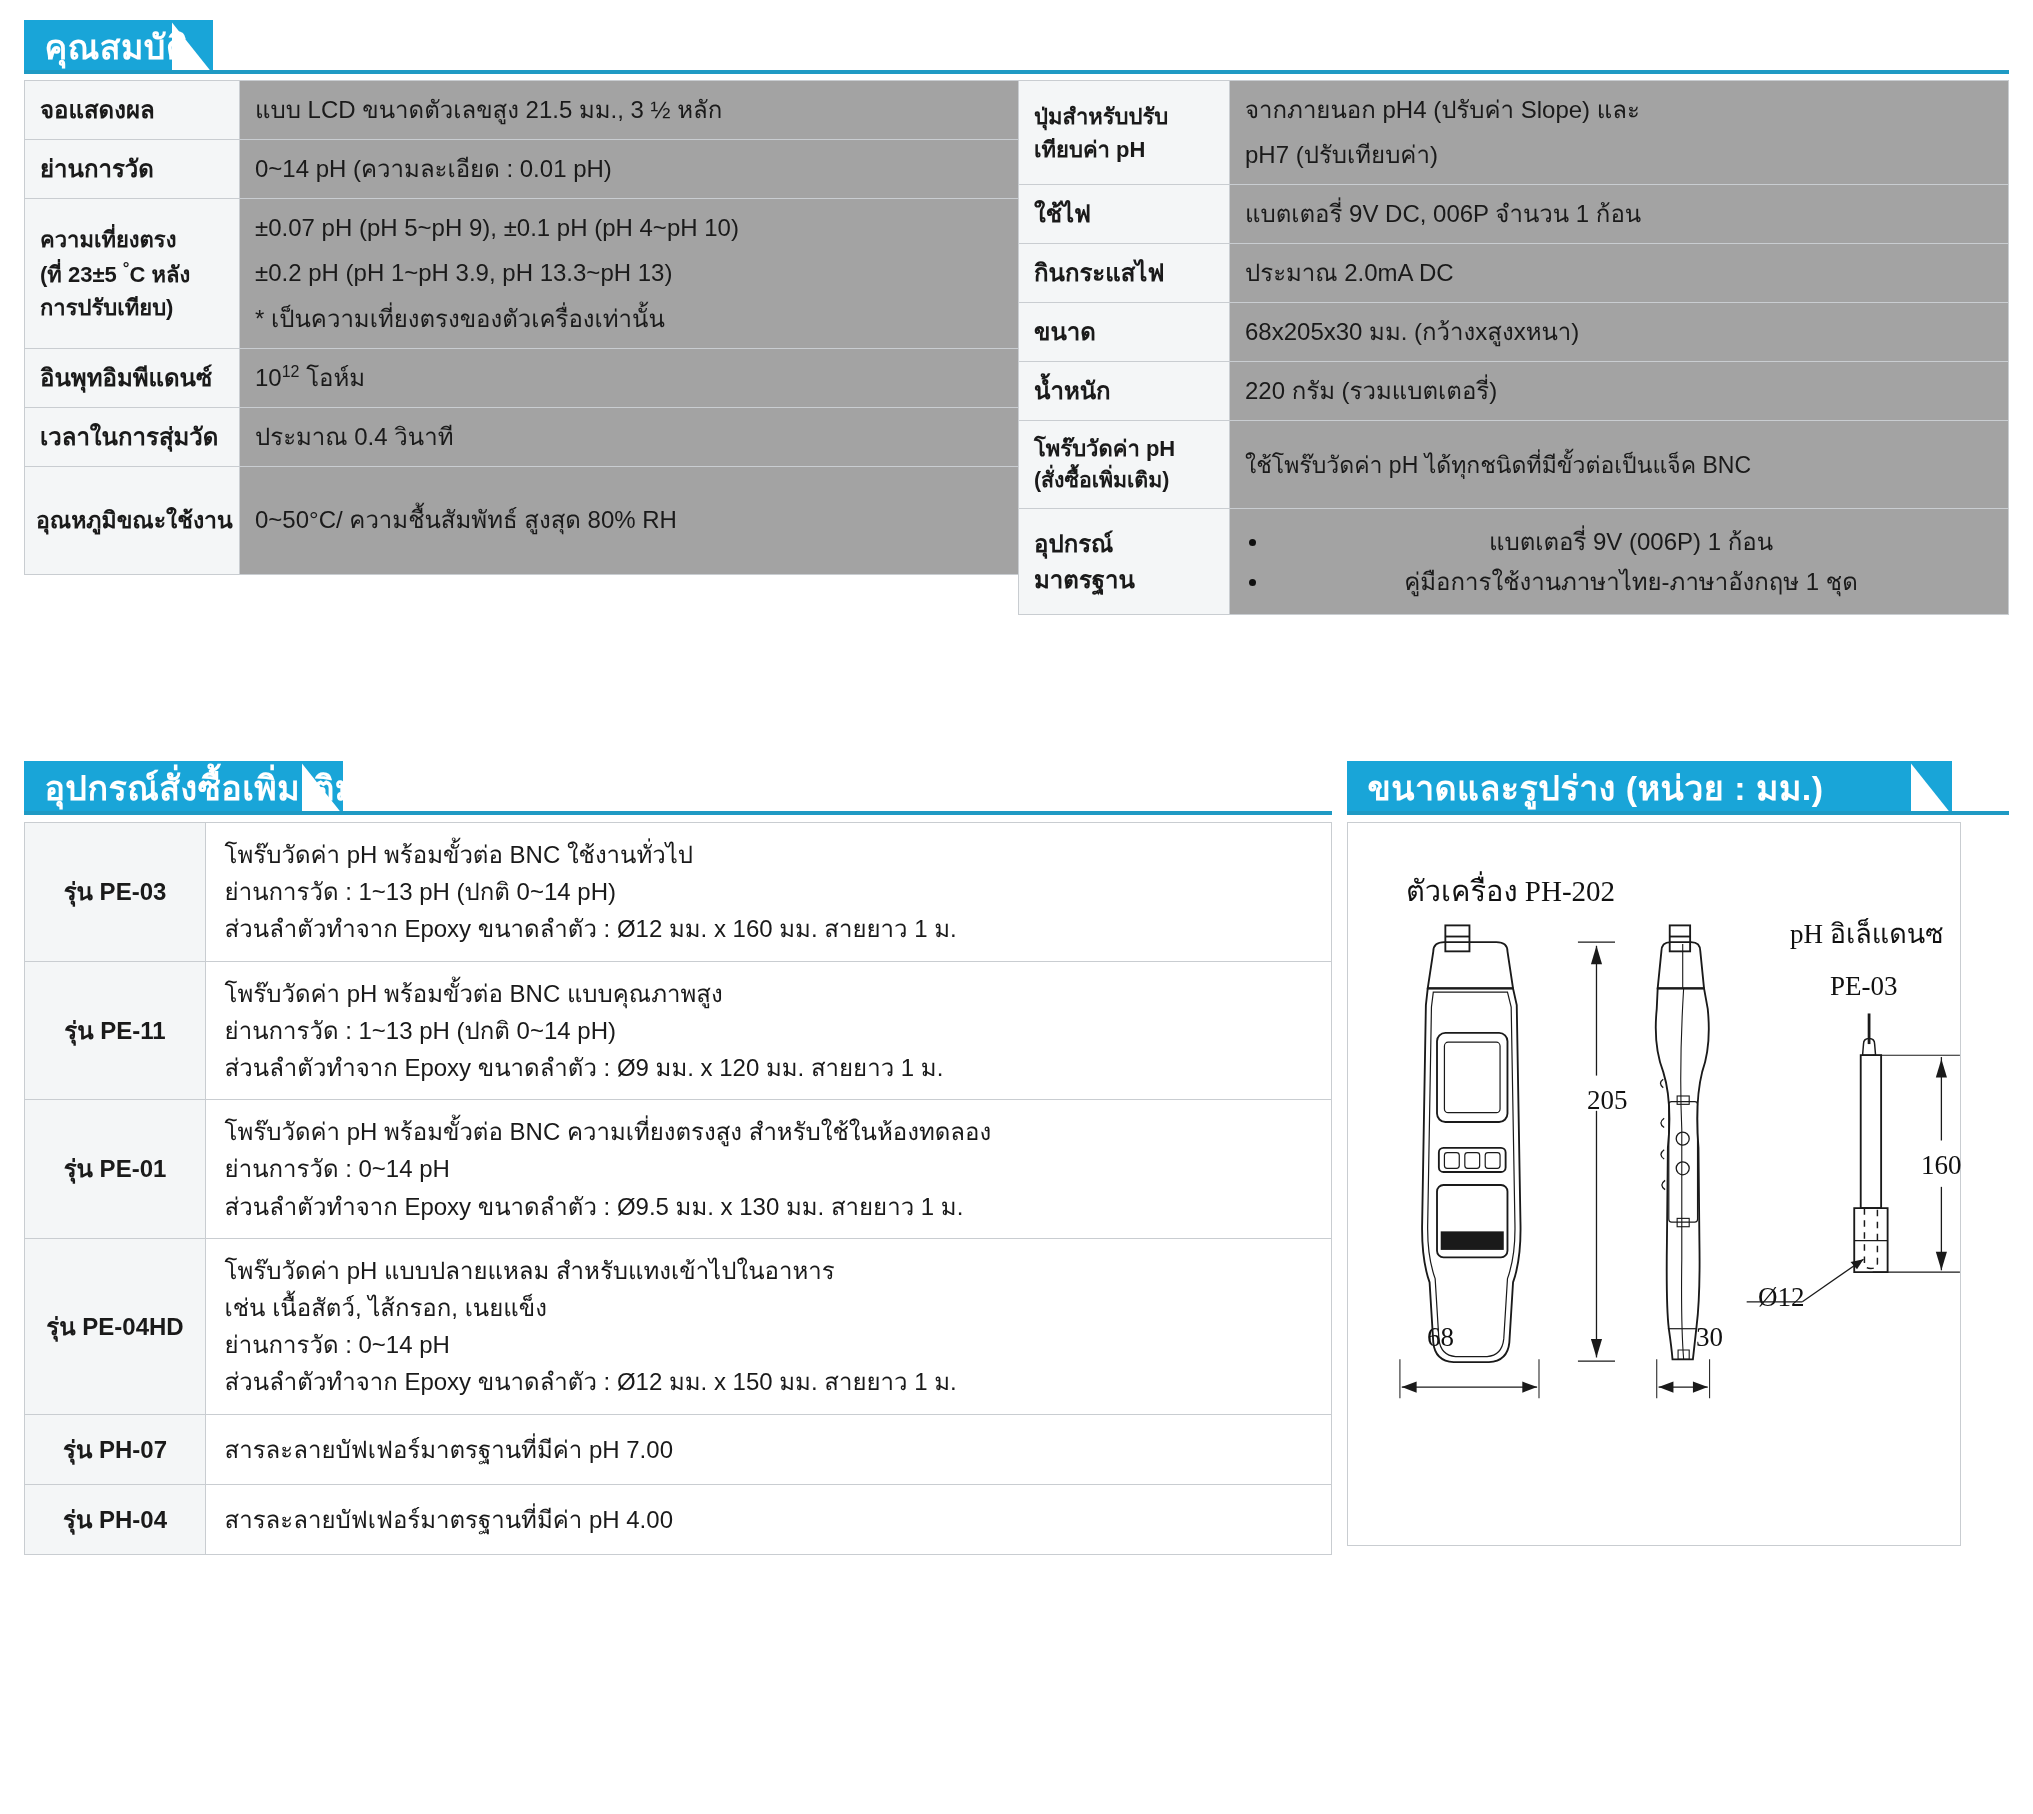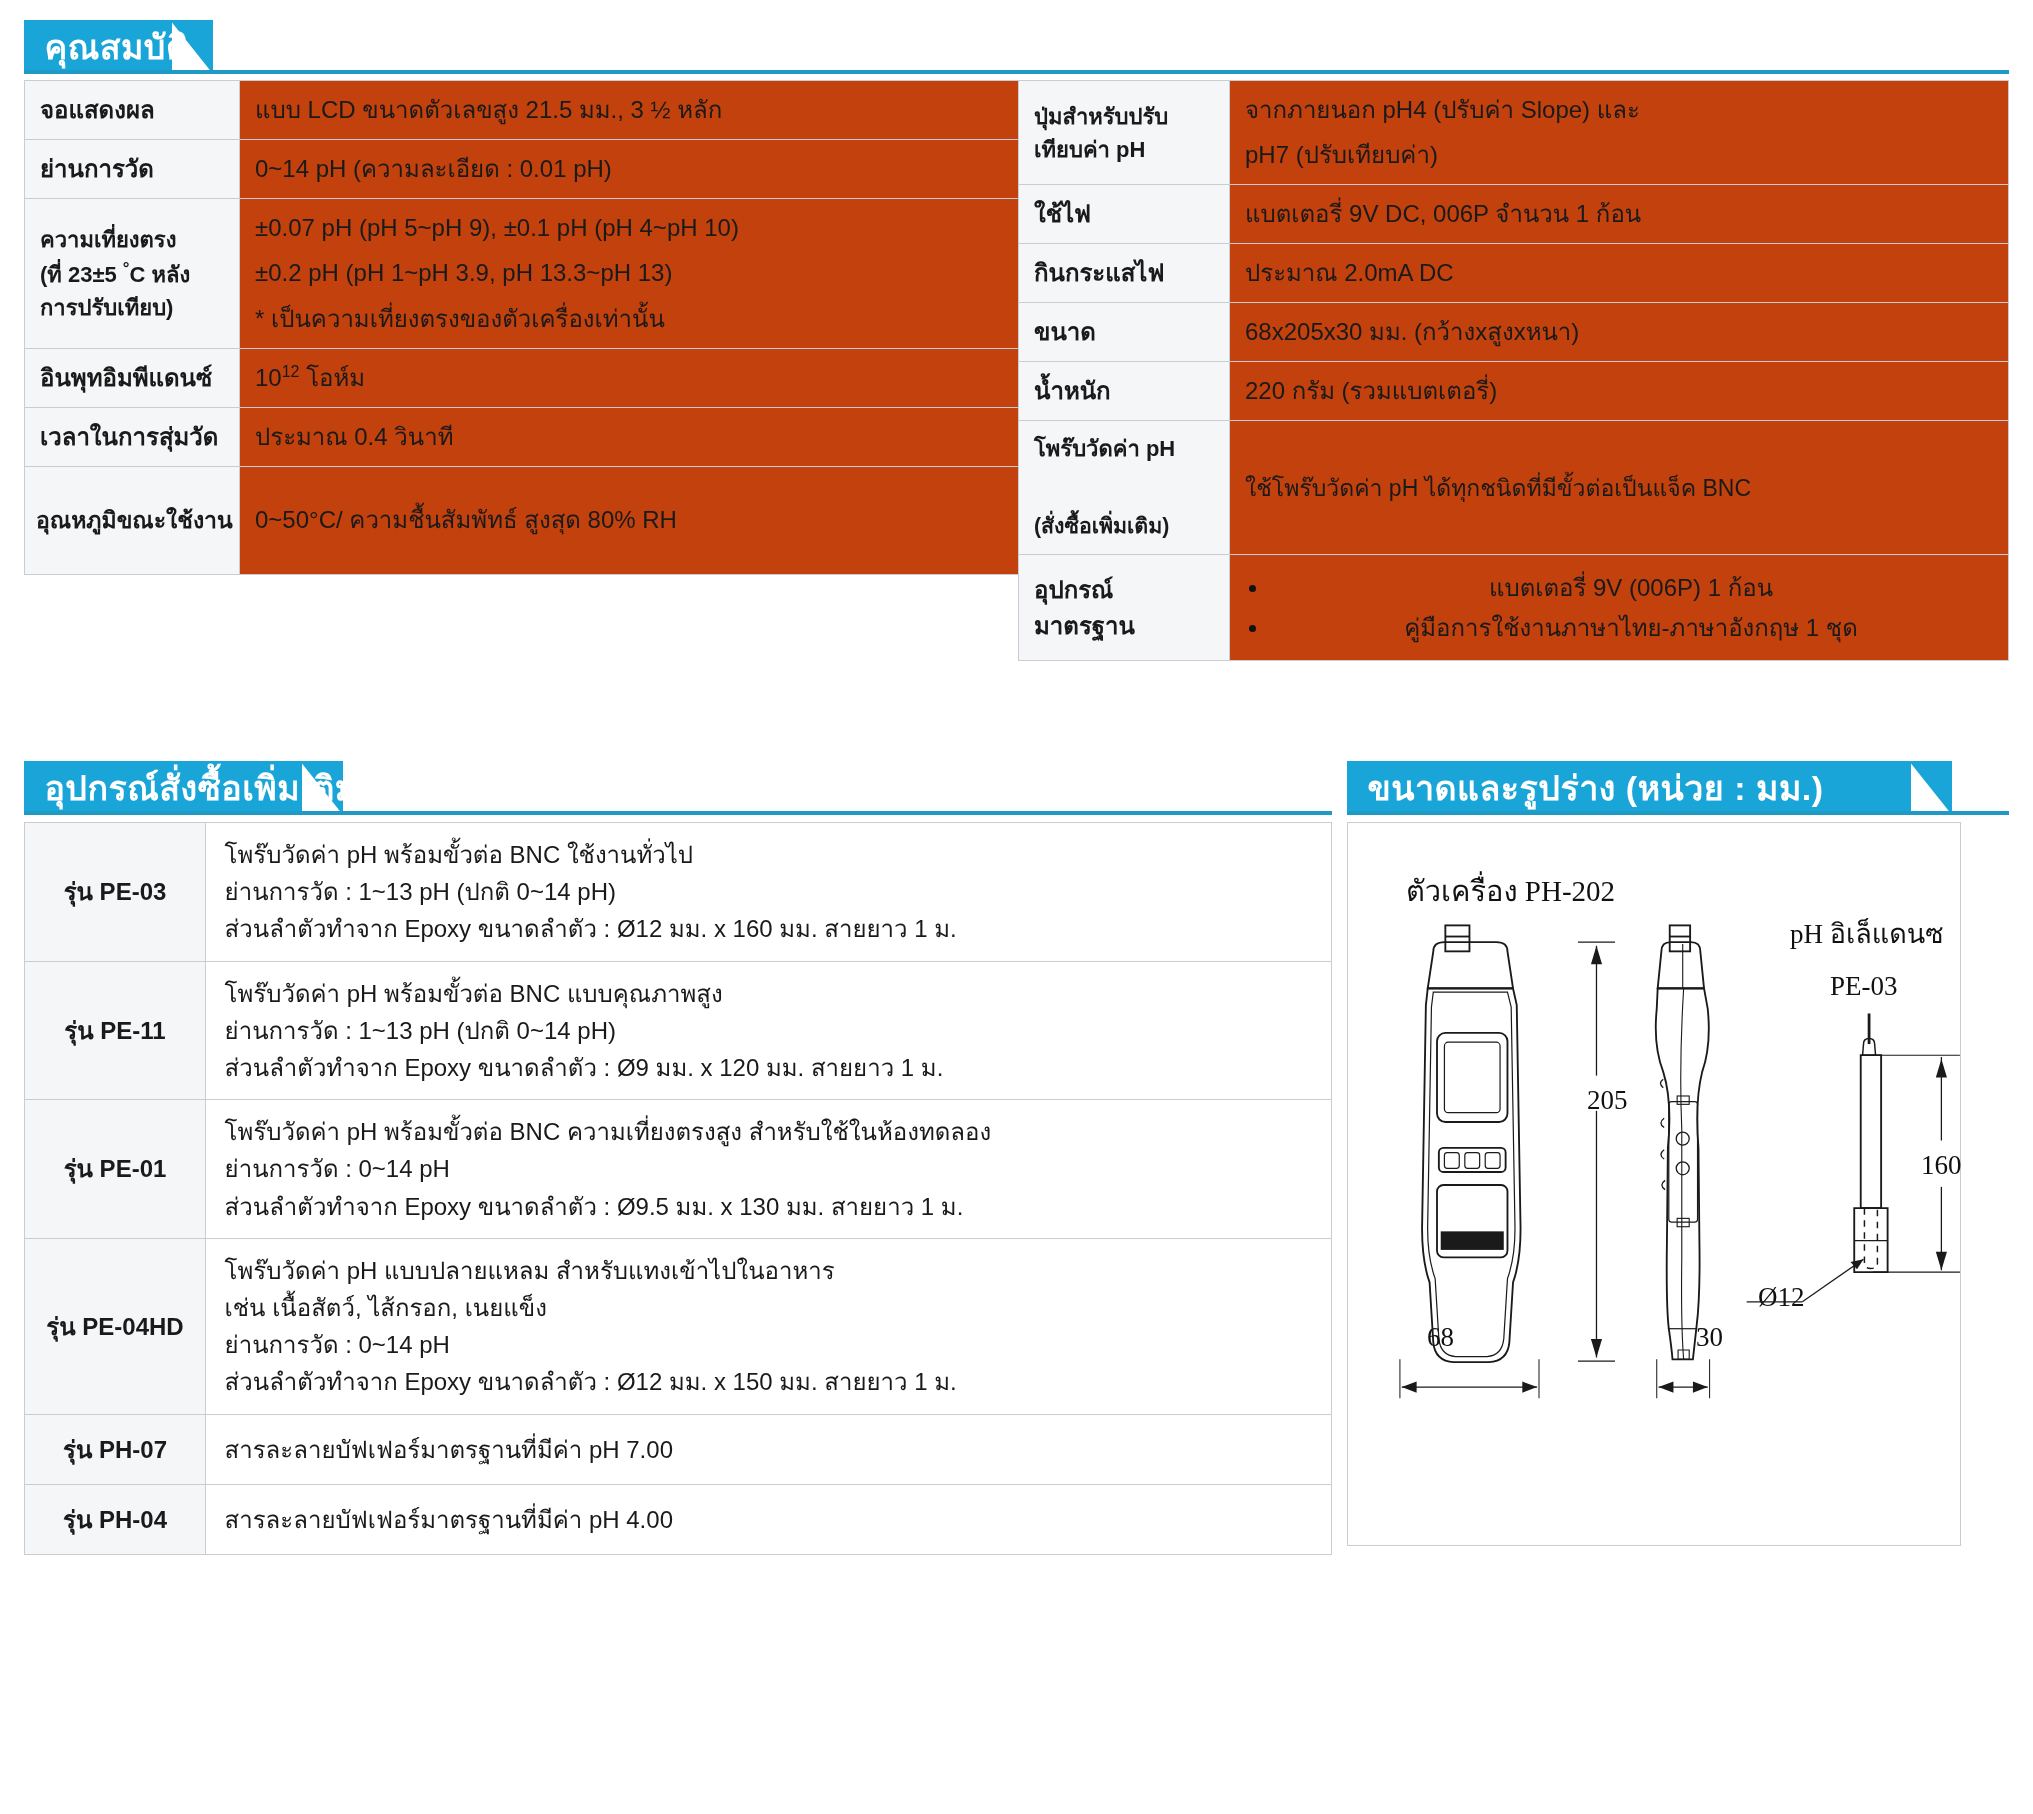--- a/index.html
+++ b/index.html
@@ -72,21 +72,21 @@
     background: #f4f6f7;
     font-weight: bold;
     font-size: 24px;
     padding-left: 16.7px;
   }
   td.lbl .sub {
     font-weight: bold;
     font-size: 22px;
     display: block;
   }
-  td.val { background: #c2410c; white-space: nowrap; margin-top: 48px; }
+  td.val { background: #a3a3a3; white-space: nowrap; margin-top: 48px; }
   td.val .line { display: block; }
   td.val .line + .line { margin-top: 9.3px; }
   sup.exp { font-size: 16px; vertical-align: super; }
 
   ul.bullets { list-style: none; }
   ul.bullets li {
     position: relative;
     padding-left: 24px;
     margin: 3.7px 0;
     text-align: center;
@@ -237,21 +237,21 @@
         </tr>
         <tr>
           <td class="lbl">น้ำหนัก</td>
           <td class="val">
             <span class="line">220 กรัม (รวมแบตเตอรี่)</span>
           </td>
         </tr>
         <tr>
           <td class="lbl">
             <span class="sub">โพร๊บวัดค่า pH</span>
-            <span class="sub" style="font-size:21.3px;margin-top:46px;">(สั่งซื้อเพิ่มเติม)</span>
+            <span class="sub" style="font-size:21.3px;">(สั่งซื้อเพิ่มเติม)</span>
           </td>
           <td class="val" style="font-size:23px;">
             <span class="line">ใช้โพร๊บวัดค่า pH ได้ทุกชนิดที่มีขั้วต่อเป็นแจ็ค BNC</span>
           </td>
         </tr>
         <tr>
           <td class="lbl">อุปกรณ์มาตรฐาน</td>
           <td class="val">
             <ul class="bullets">
               <li>แบตเตอรี่ 9V (006P) 1 ก้อน</li>

